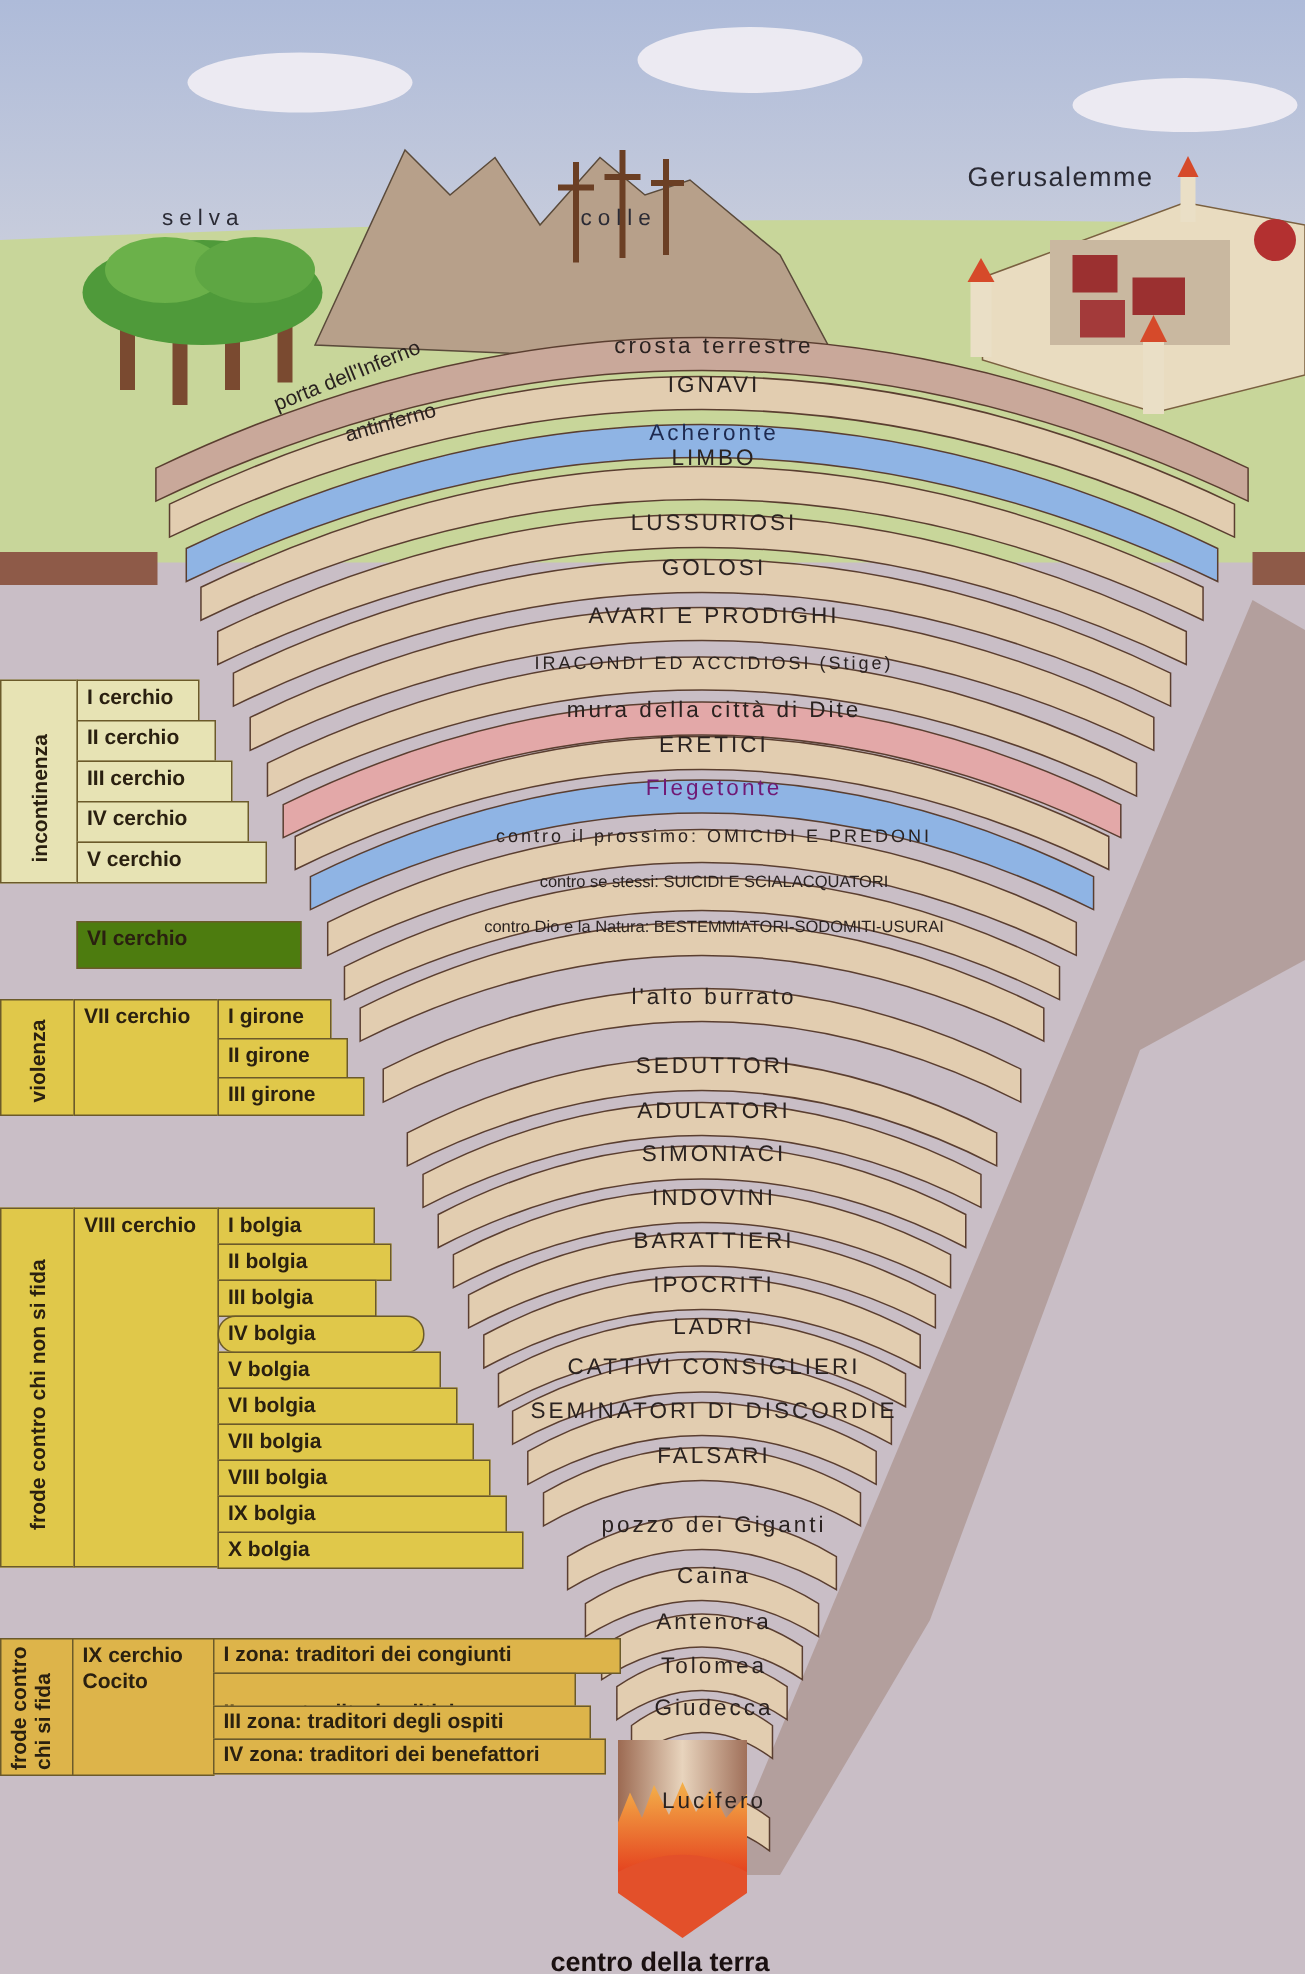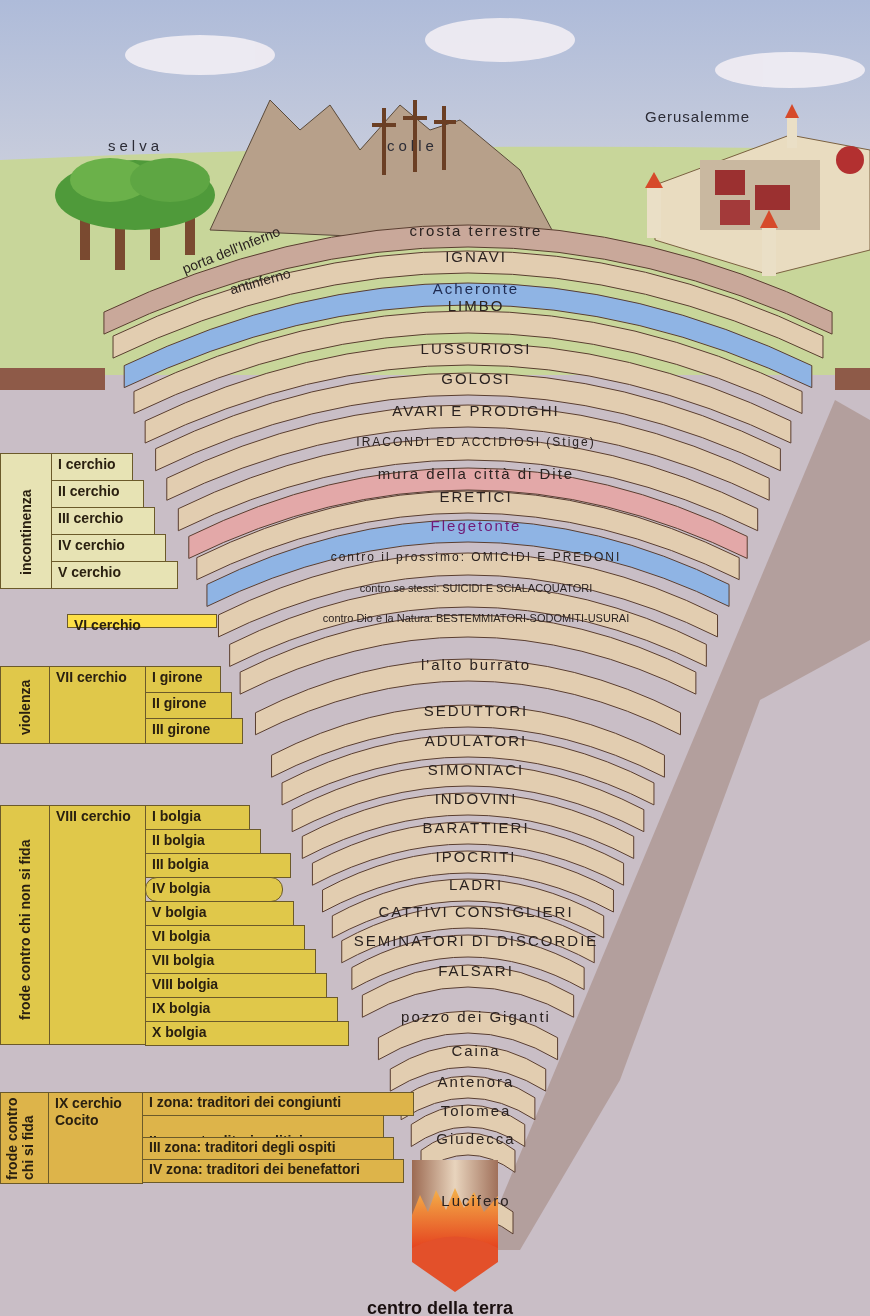--- a/index.html
+++ b/index.html
@@ -126,21 +126,21 @@
 
     <g>
       <rect x="412" y="1160" width="86" height="90" fill="url(#cone)"></rect>
       <path d="M412,1215 L420,1195 L428,1212 L436,1190 L446,1210 L455,1188 L464,1208 L474,1192 L484,1212 L498,1196 L498,1250 L412,1250 Z" fill="url(#fire)"></path>
       <path d="M412,1248 Q455,1225 498,1248 L498,1262 L455,1292 L412,1262 Z" fill="#e3502a"></path>
     </g>
   </svg>
 
   <div class="lbl scene" style="left:108px;top:137px;">selva</div>
   <div class="lbl scene" style="left:387px;top:137px;">colle</div>
-  <div class="lbl" style="left:645px;top:108px;font-size:15px;color:#2b2b35;letter-spacing:1px;">Gerusalemme</div>
+  <div class="lbl" style="left:645px;top:108px;font-size:18px;color:#2b2b35;letter-spacing:1px;">Gerusalemme</div>
   <div class="lbl" style="left:180px;top:262px;font-size:14px;transform:rotate(-22deg);transform-origin:left top;">porta dell'Inferno</div>
   <div class="lbl" style="left:228px;top:282px;font-size:14px;transform:rotate(-16deg);transform-origin:left top;">antinferno</div>
 
   <div id="ring-labels">
       <div class="lbl ring" style="left: 468px; top: 222px;">crosta terrestre</div>
       <div class="lbl ring" style="left: 468px; top: 248px;">IGNAVI</div>
       <div class="lbl ring" style="left: 468px; top: 280px; color: rgb(30, 42, 80);">Acheronte</div>
       <div class="lbl ring" style="left: 468px; top: 297px; text-align: right;">LIMBO</div>
       <div class="lbl ring" style="left: 468px; top: 340px;">LUSSURIOSI</div>
       <div class="lbl ring" style="left: 468px; top: 370px;">GOLOSI</div>
@@ -174,36 +174,36 @@
   <div class="lbl center" style="left:367px;top:1298px;">centro della terra</div>
 
   <div class="leg pale" style="left:0;top:453px;width:52px;height:136px;"></div>
   <div class="vtxt" style="left:18px;top:575px;">incontinenza</div>
   <div class="leg pale" style="left:51px;top:453px;width:82px;height:28px;">I cerchio</div>
   <div class="leg pale" style="left:51px;top:480px;width:93px;height:28px;">II cerchio</div>
   <div class="leg pale" style="left:51px;top:507px;width:104px;height:28px;">III cerchio</div>
   <div class="leg pale" style="left:51px;top:534px;width:115px;height:28px;">IV cerchio</div>
   <div class="leg pale" style="left:51px;top:561px;width:127px;height:28px;">V cerchio</div>
 
-  <div class="leg yel" style="left:67px;top:614px;width:150px;height:14px;background:#fde047;">VI cerchio</div>
+  <div class="leg yel" style="left:51px;top:614px;width:150px;height:32px;background:#4d7c0f;">VI cerchio</div>
 
   <div class="leg yel" style="left:0;top:666px;width:50px;height:78px;"></div>
   <div class="vtxt" style="left:17px;top:735px;">violenza</div>
   <div class="leg yel" style="left:49px;top:666px;width:97px;height:78px;">VII cerchio</div>
   <div class="leg yel" style="left:145px;top:666px;width:76px;height:27px;">I girone</div>
   <div class="leg yel" style="left:145px;top:692px;width:87px;height:27px;">II girone</div>
   <div class="leg yel" style="left:145px;top:718px;width:98px;height:26px;">III girone</div>
 
   <div class="leg yel" style="left:0;top:805px;width:50px;height:240px;"></div>
   <div class="vtxt" style="left:17px;top:1020px;">frode contro chi non si fida</div>
   <div class="leg yel" style="left:49px;top:805px;width:97px;height:240px;">VIII cerchio</div>
   <div id="bolge">
       <div class="leg yel" style="left: 145px; top: 805px; width: 105px; height: 25px;">I bolgia</div>
       <div class="leg yel" style="left: 145px; top: 829px; width: 116px; height: 25px;">II bolgia</div>
-      <div class="leg yel" style="left: 145px; top: 853px; width: 146px; height: 25px;">III bolgia</div>
+      <div class="leg yel" style="left: 145px; top: 853px; width: 106px; height: 25px;">III bolgia</div>
       <div class="leg yel" style="left: 145px; top: 877px; width: 138px; height: 25px; border-radius: 12px;">IV bolgia</div>
       <div class="leg yel" style="left: 145px; top: 901px; width: 149px; height: 25px;">V bolgia</div>
       <div class="leg yel" style="left: 145px; top: 925px; width: 160px; height: 25px;">VI bolgia</div>
       <div class="leg yel" style="left: 145px; top: 949px; width: 171px; height: 25px;">VII bolgia</div>
       <div class="leg yel" style="left: 145px; top: 973px; width: 182px; height: 25px;">VIII bolgia</div>
       <div class="leg yel" style="left: 145px; top: 997px; width: 193px; height: 37px;">IX bolgia</div>
       <div class="leg yel" style="left: 145px; top: 1021px; width: 204px; height: 25px;">X bolgia</div>
     </div>
 
   <div class="leg gold" style="left:0;top:1092px;width:49px;height:92px;"></div>

